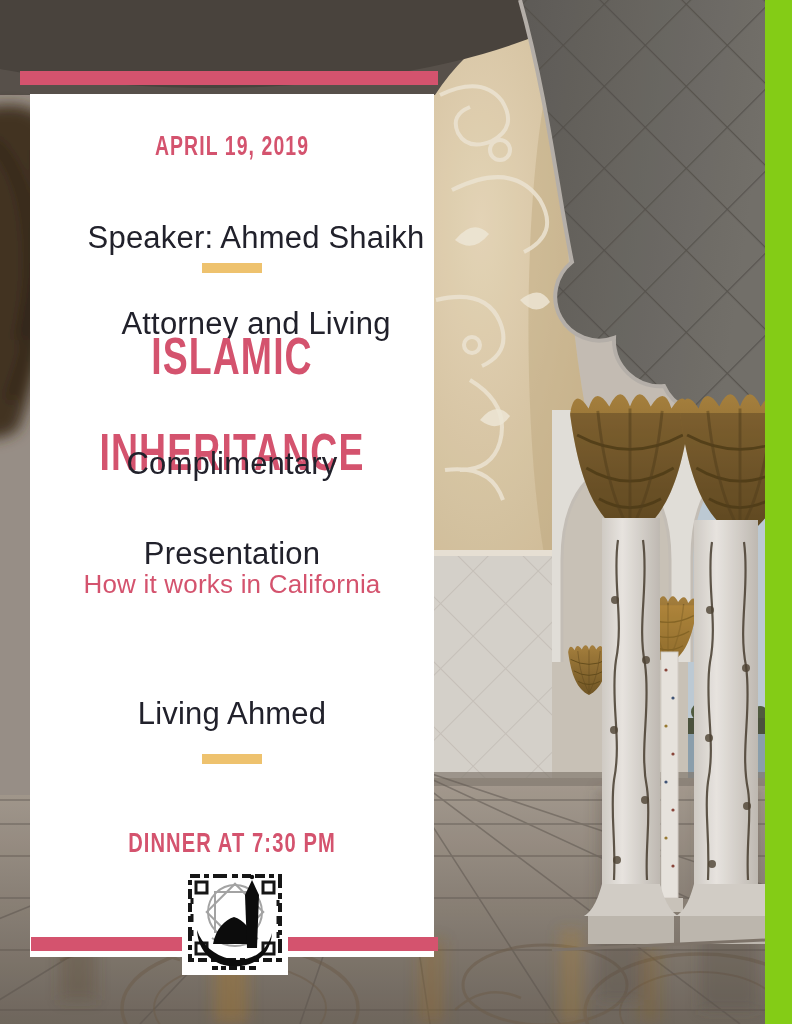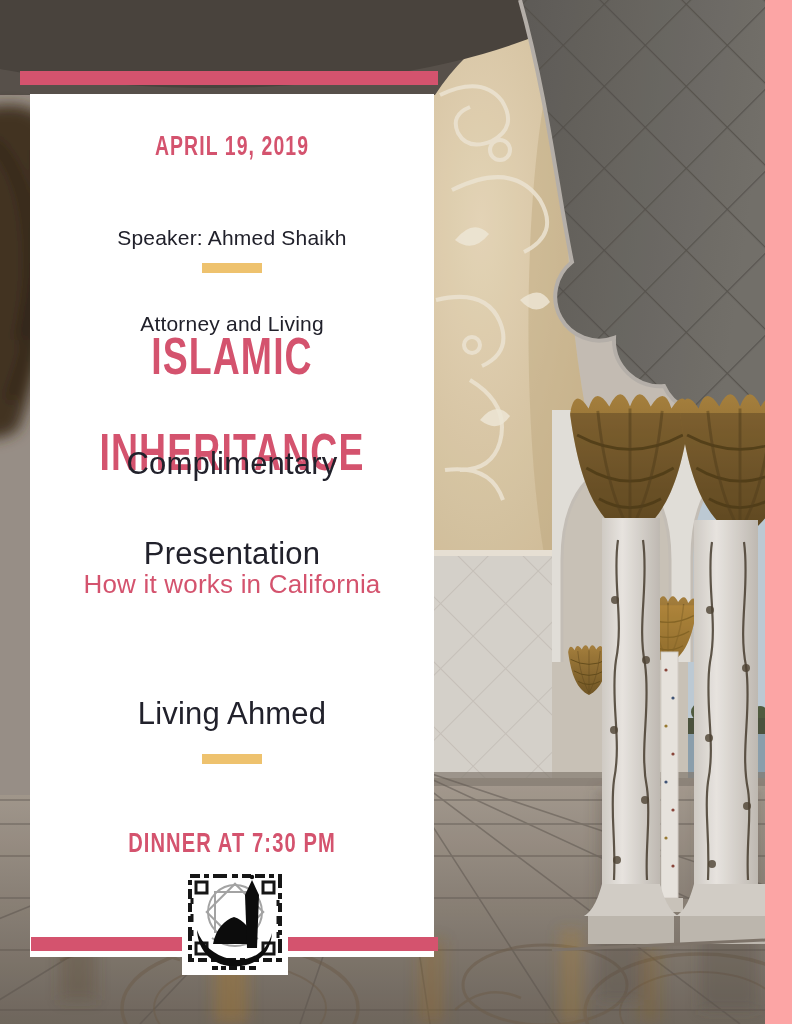--- a/index.html
+++ b/index.html
@@ -1,28 +1,28 @@
 <!DOCTYPE html>
 <html style="--accent-pink: #d4536e; --accent-gold: #eec26e; --text-dark: #21212b; --card-bg: #ffffff;"><head>
 <meta charset="utf-8">
 <style>
   html,body{margin:0;padding:0;background:#888;}
-  .page{position:relative;width:792px;height:1024px;background:#fca5a5;overflow:hidden;
+  .page{position:relative;width:792px;height:1024px;background:#84cc16;overflow:hidden;
         font-family:"Liberation Sans",sans-serif;}
   .bg{position:absolute;left:0;top:0;}
   .card{position:absolute;left:30px;top:94px;width:404px;height:863px;background:var(--card-bg,#ffffff);}
   .bar{position:absolute;background:var(--accent-pink,#d4536e);}
   .bar-top{left:20px;top:71px;width:418px;height:14px;}
   .bar-bottom{left:31px;top:937px;width:407px;height:14px;}
   .t{position:absolute;left:0;width:100%;text-align:center;white-space:pre-line;}
   .pink{color:var(--accent-pink,#d4536e);}
   .dark{color:var(--text-dark,#21212b);}
   .cond{transform:scaleX(0.72);transform-origin:50% 0;font-weight:700;letter-spacing:1.5px;}
   .date{top:37px;font-size:27px;}
-  .speaker{top:79px;font-size:21px;line-height:43px;font-weight:500;letter-spacing:.2px;}
+  .speaker{top:79px;font-size:31px;line-height:43px;font-weight:500;letter-spacing:.2px;margin-left:24px;}
   .divider{position:absolute;left:50%;margin-left:-30px;width:60px;height:10px;background:var(--accent-gold,#eec26e);}
   .d1{top:169px;}
   .d2{top:660px;}
   .title{top:190px;font-size:52px;line-height:48px;}
   .subtitle{top:302px;font-size:31px;line-height:45px;font-weight:400;letter-spacing:.2px;}
   .highlight{top:475px;font-size:26px;font-weight:500;letter-spacing:.2px;}
   .topic{top:552px;font-size:31px;line-height:45px;font-weight:500;letter-spacing:.2px;}
   .dinner{top:698px;font-size:28px;line-height:34px;}
   .logo{position:absolute;left:182px;top:868px;width:106px;height:107px;}
   .logo svg{display:block;width:106px;height:107px;}

